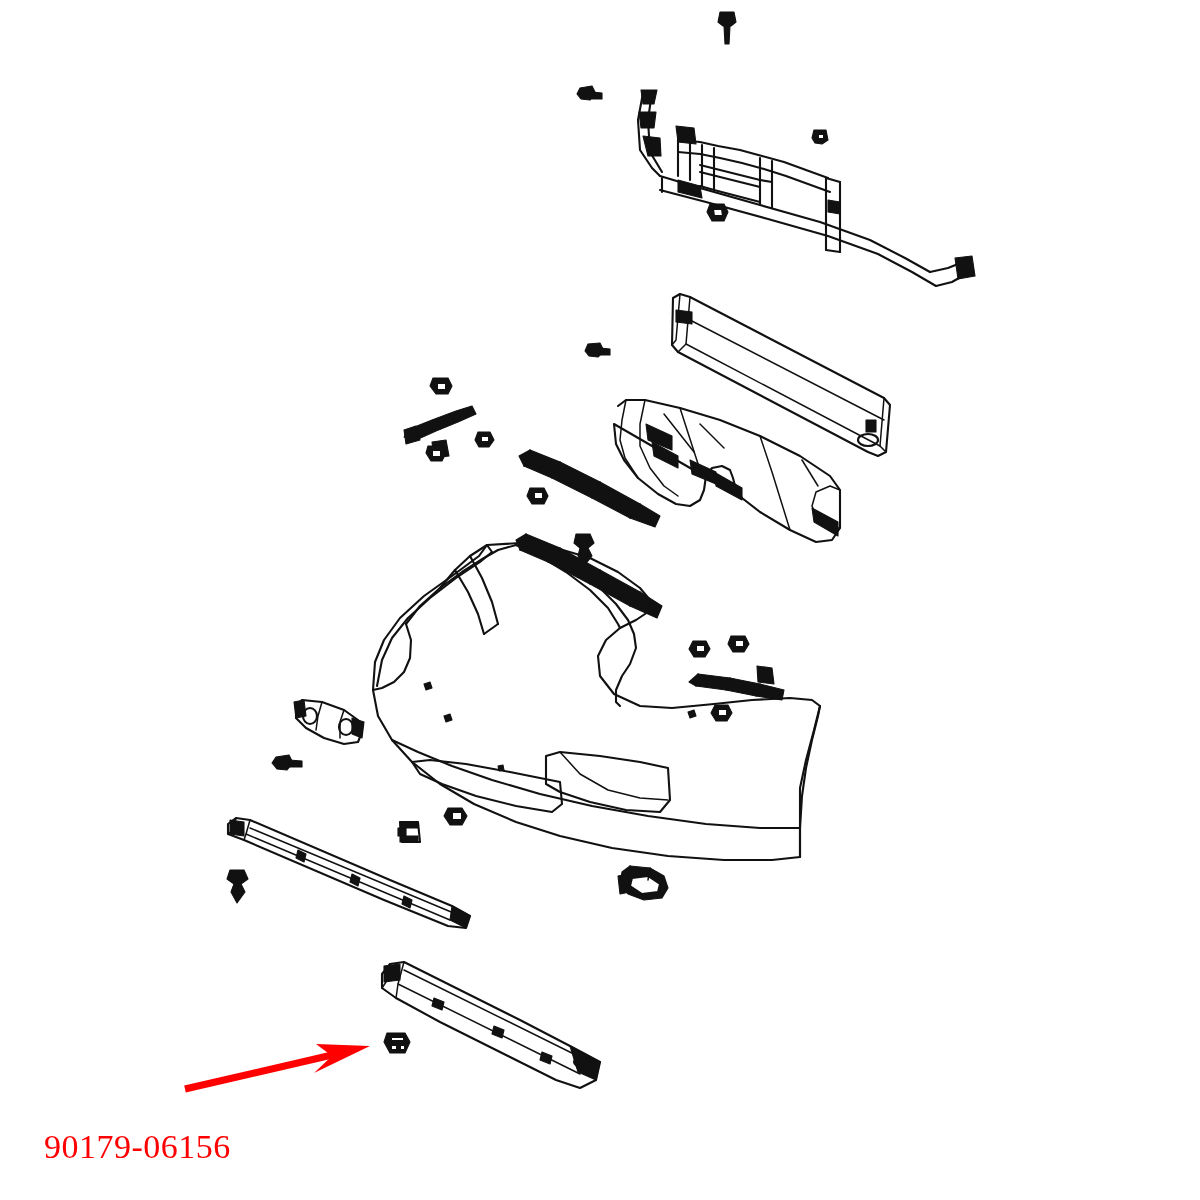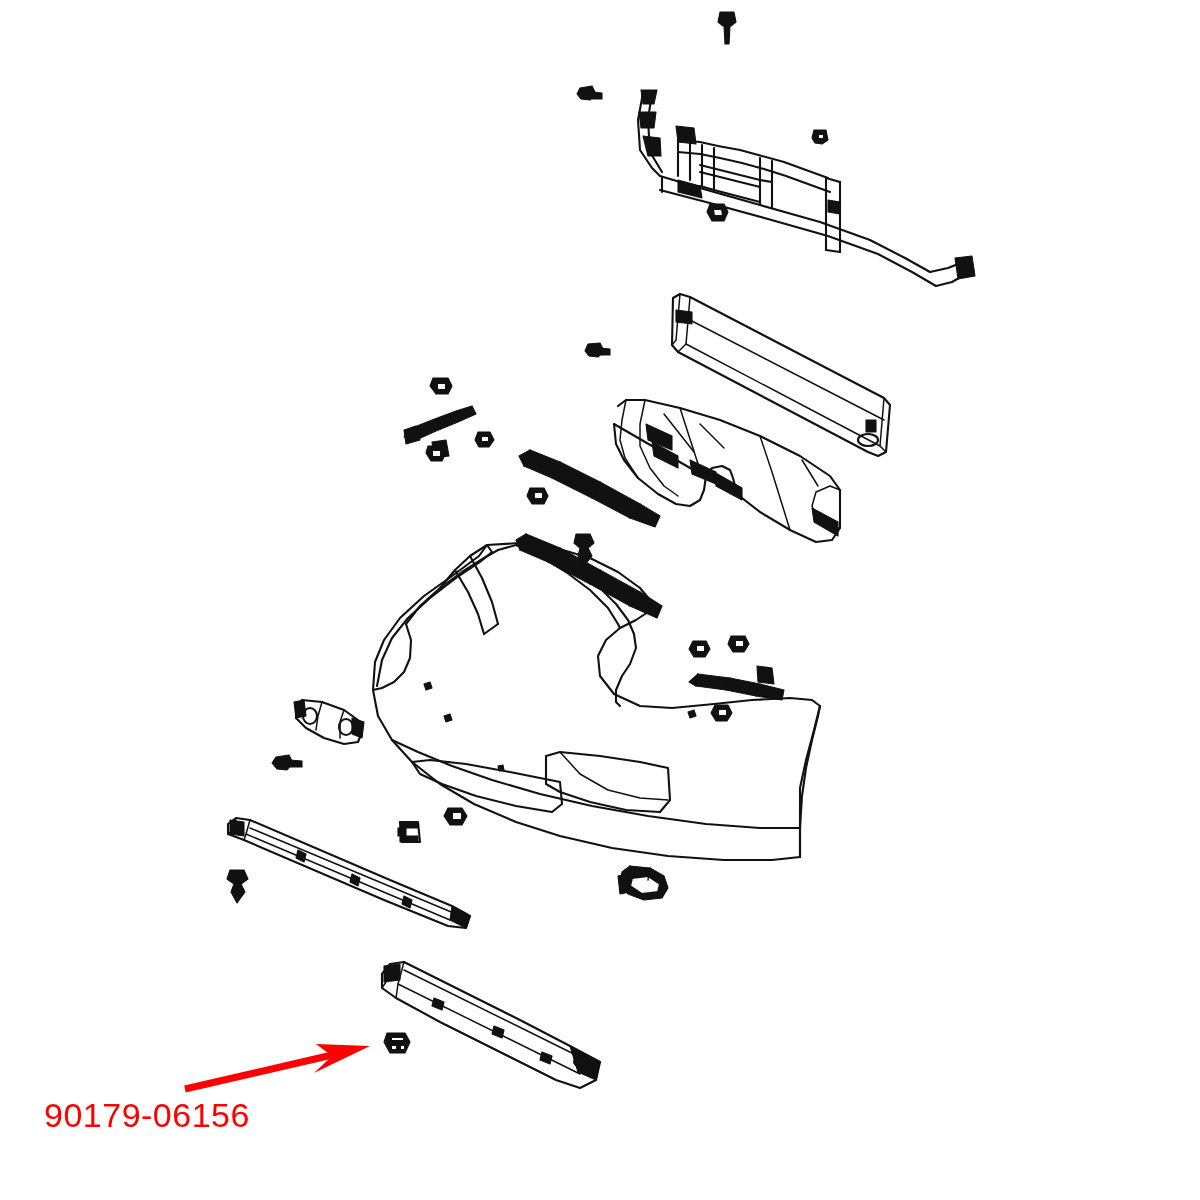--- a/index.html
+++ b/index.html
@@ -331,15 +331,15 @@
       <path class="pt-fill-white" d="M400 1045 L405 1045 L405 1050 L400 1050 Z"></path>
     </g>
 
     <g>
       <line class="callout-line" x1="185" y1="1089" x2="345" y2="1052" stroke="#ff0000" stroke-width="7"></line>
       <path d="M370 1046 L316 1044 L332 1056 L314 1073 Z" fill="#ff0000"></path>
     </g>
 
   </svg>
 
-  <div id="callout-label" style="left:44px; top:1098px; color:#ff0000;">90179-06156</div>
+  <div id="callout-label" style="left:44px; top:1130px; color:#ff0000;font-family:Liberation Serif, serif;">90179-06156</div>
 
 </div>
 
 </body></html>

